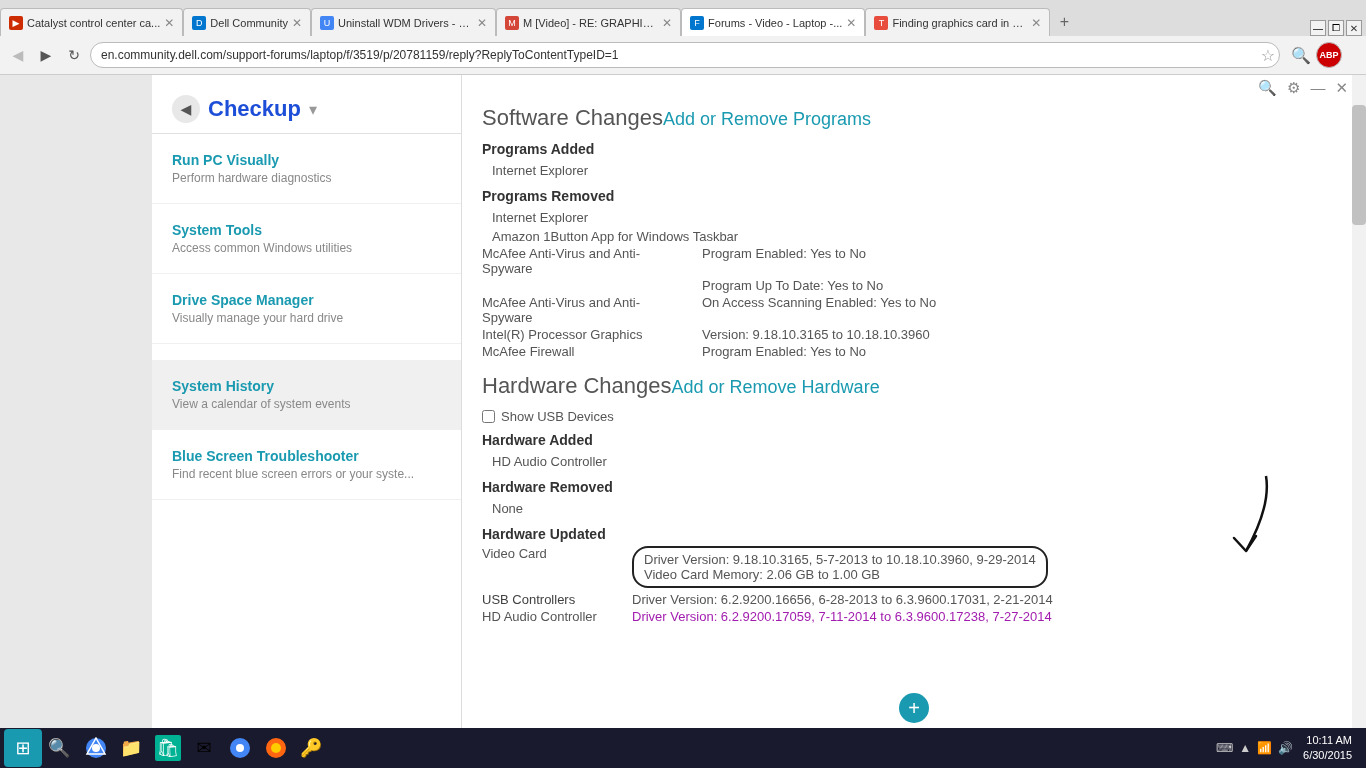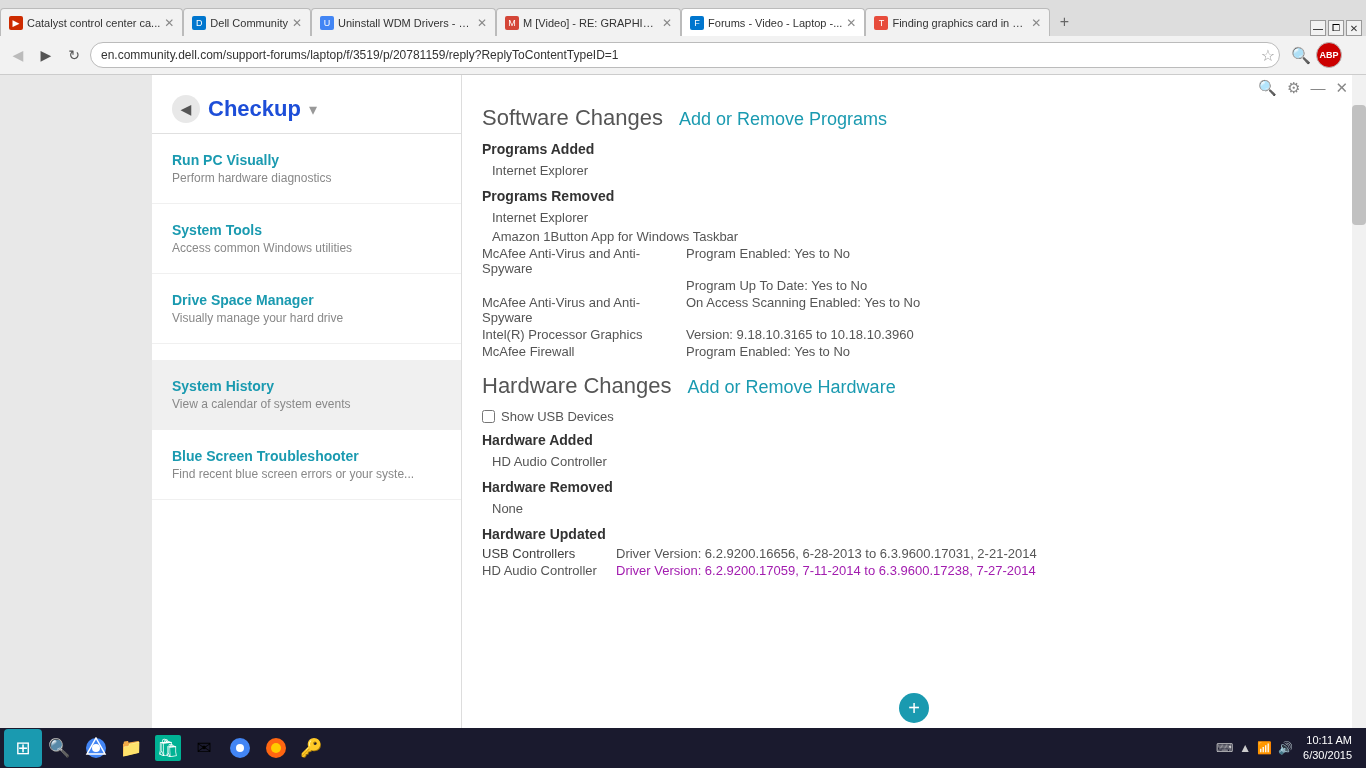--- a/index.html
+++ b/index.html
@@ -28,28 +28,28 @@
     .sidebar-header { padding: 20px 20px 10px 20px; display: flex; align-items: center; gap: 8px; }
     .back-btn { width: 28px; height: 28px; border-radius: 50%; background: #e8e8e8; border: none; cursor: pointer; display: flex; align-items: center; justify-content: center; color: #555; font-size: 14px; }
     .sidebar-title { font-size: 22px; color: #1d4ed8; font-weight: bold; }
     .sidebar-dropdown { color: #999; font-size: 16px; cursor: pointer; }
     .sidebar-divider { height: 1px; background: #e0e0e0; margin: 0 0 0 0; }
     .sidebar-item { padding: 18px 20px; cursor: pointer; border-bottom: 1px solid #f0f0f0; }
     .sidebar-item.active { background: #f0f0f0; margin-top: 16px; }
     .sidebar-item-title { font-size: 14px; font-weight: bold; color: #1a9ab0; margin-bottom: 3px; }
     .sidebar-item-desc { font-size: 12px; color: #888; }
 
-    .section-header { display: flex; align-items: baseline; gap: 16px; margin: 20px 0 10px 0; }
+    .section-header { display: flex; align-items: baseline; margin: 20px 0 10px 0; }
     .section-title { font-size: 22px; color: #555; font-weight: normal; }
     .section-link { font-size: 18px; color: #1a9ab0; text-decoration: none; cursor: pointer; }
 
     .sub-heading { font-size: 14px; font-weight: bold; color: #333; margin: 8px 0 4px 0; }
     .item-text { font-size: 13px; color: #555; padding: 2px 0 2px 10px; }
 
-    .program-change-row { display: flex; gap: 4px; margin-bottom: 2px; }
+    .program-change-row { display: flex; gap: 20px; margin-bottom: 2px; }
     .program-change-name { font-size: 13px; color: #555; width: 200px; flex-shrink: 0; }
     .program-change-detail { font-size: 13px; color: #555; }
 
     .checkbox-row { display: flex; align-items: center; gap: 6px; margin: 8px 0; }
     .checkbox-row input { width: 13px; height: 13px; }
     .checkbox-label { font-size: 13px; color: #555; }
 
     
     .download-bar { height: 40px; background: #f8f8f8; border-top: 1px solid #ccc; display: flex; align-items: center; padding: 0 10px; gap: 10px; }
     .download-item { display: flex; align-items: center; gap: 6px; background: #fff; border: 1px solid #ddd; border-radius: 2px; padding: 4px 8px; height: 32px; min-width: 170px; }
@@ -221,20 +221,39 @@
       </div>
 
       <div class="sub-heading">Hardware Added</div>
       <div class="item-text">HD Audio Controller</div>
 
       <div class="sub-heading">Hardware Removed</div>
       <div class="item-text">None</div>
 
       <div class="sub-heading">Hardware Updated</div>
 
+      <div style="position:relative;">
+        <div class="program-change-row" style="align-items:flex-start; margin-bottom:4px;">
+          <span style="font-size:13px; color:#555; width:130px; flex-shrink:0;">Video Card</span>
+          <div style="position:relative;">
+            
+            <div style="border:2.5px solid #222; border-radius:16px; padding:4px 10px; display:inline-block; background:rgba(255,255,255,0.3);">
+              <span style="font-size:13px; color:#555; display:block;">Driver Version: 9.18.10.3165, 5-7-2013 to 10.18.10.3960, 9-29-2014</span>
+              <span style="font-size:13px; color:#555; display:block;">Video Card Memory: 2.06 GB to 1.00 GB</span>
+            </div>
+          </div>
+        </div>
+
+        <div style="position:absolute; right:60px; top:-80px; pointer-events:none;">
+          <svg width="80" height="100" viewBox="0 0 80 100">
+            <path d="M 60 10 Q 65 40 40 85" stroke="#111" stroke-width="2.5" fill="none"></path>
+            <path d="M 40 85 L 28 72 M 40 85 L 50 70" stroke="#111" stroke-width="2.5" fill="none" stroke-linecap="round"></path>
+          </svg>
+        </div>
+      </div>
 
       <div class="program-change-row">
         <span style="font-size:13px; color:#404040; width:130px; flex-shrink:0;">USB Controllers</span>
         <span style="font-size:13px; color:#555;">Driver Version: 6.2.9200.16656, 6-28-2013 to 6.3.9600.17031, 2-21-2014</span>
       </div>
 
       <div class="program-change-row">
         <span style="font-size:13px; color:#555; width:130px; flex-shrink:0;">HD Audio Controller</span>
         <span style="font-size:13px; color:#a21caf;">Driver Version: 6.2.9200.17059, 7-11-2014 to 6.3.9600.17238, 7-27-2014</span>
       </div>

